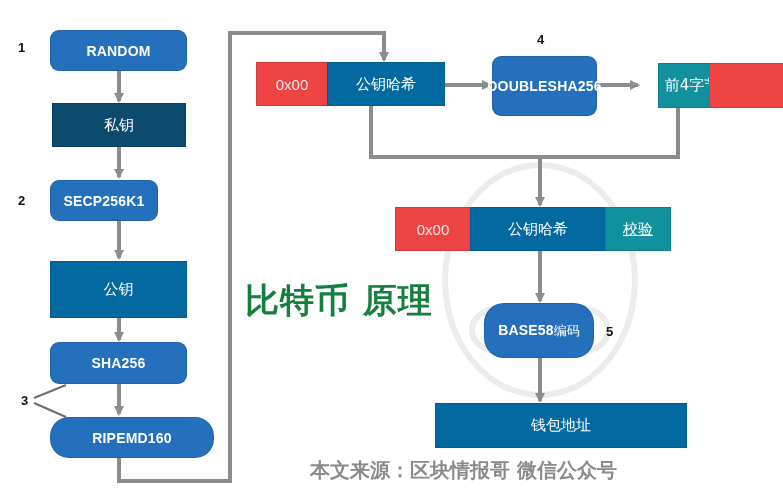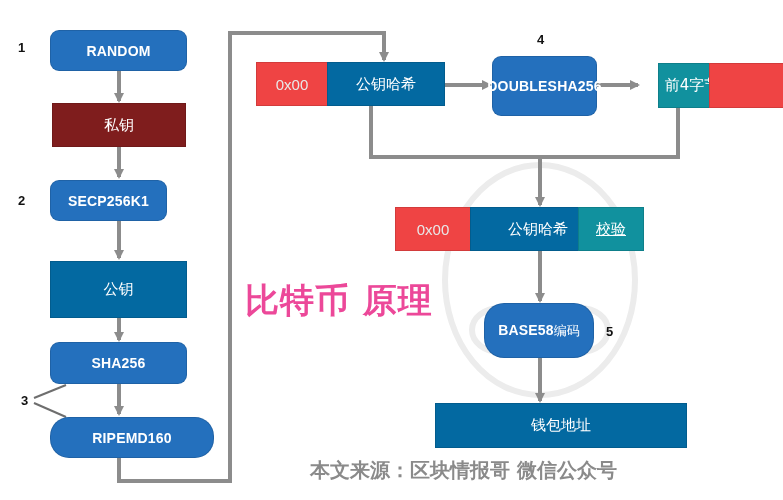--- a/index.html
+++ b/index.html
@@ -3,32 +3,32 @@
 <meta charset="utf-8">
 <style>
   html, body { margin:0; padding:0; background:#ffffff; }
   body { width:783px; height:500px; position:relative; overflow:hidden;
          font-family:"Liberation Sans", "DejaVu Sans", sans-serif; }
   .abs { position:absolute; box-sizing:border-box; }
   .box { display:flex; align-items:center; justify-content:center; text-align:center;
          color:#ffffff; border:1px solid rgba(0,0,0,0.12); }
   .rounded { border-radius:9px; }
   .blue { background:#2470bd; }
-  .brown { background:#7f1d1d; }
+  .brown { background:#0c4a6e; }
   .green { background:#0369a1; }
   .gray { background:#ef4444; }
   .teal { background:#11919e; }
   .lbl-en { font-weight:bold; font-size:14px; letter-spacing:0.2px; }
   .lbl-cn { font-size:15px; font-family:"DejaVu Sans", sans-serif; }
   .lbl-hex { font-size:15px; color:#e8e8e8; }
   .num { font-weight:bold; font-size:13px; color:#111; }
   .two-line { flex-direction:row; line-height:17px; }
   svg.conn { position:absolute; left:0; top:0; }
   .wm-title { font-family:"DejaVu Serif", "Liberation Serif", serif; font-weight:bold;
-              color:#ec4899; font-size:34px; letter-spacing:1px; }
+              color:#15803d; font-size:34px; letter-spacing:1px; }
   .wm-source { font-family:"DejaVu Serif", "Liberation Serif", serif; font-weight:bold;
                color:#8a8a8a; font-size:20px; }
 </style>
 </head>
 <body>
 
 <svg class="conn" width="783" height="500">
   <g fill="none" stroke="#ececec" stroke-width="6">
     <ellipse cx="540" cy="280" rx="95" ry="115"></ellipse>
     <ellipse cx="500" cy="330" rx="28" ry="22"></ellipse>
@@ -67,21 +67,21 @@
 <div class="abs num" style="left:21px;top:393px;">3</div>
 <div class="abs num" style="left:537px;top:32px;">4</div>
 <div class="abs num" style="left:606px;top:324px;">5</div>
 
 <div class="abs box rounded blue lbl-en" style="left:50px;top:30px;width:137px;height:41px;">
   <span>RANDOM</span>
 </div>
 <div class="abs box brown lbl-cn" style="left:52px;top:103px;width:134px;height:44px;">
   <span>私钥</span>
 </div>
-<div class="abs box rounded blue lbl-en" style="left:50px;top:180px;width:117px;height:41px;">
+<div class="abs box rounded blue lbl-en" style="left:50px;top:180px;width:108px;height:41px;">
   <span>SECP256K1</span>
 </div>
 <div class="abs box green lbl-cn" style="left:50px;top:261px;width:137px;height:57px;">
   <span>公钥</span>
 </div>
 <div class="abs box rounded blue lbl-en" style="left:50px;top:342px;width:137px;height:42px;">
   <span>SHA256</span>
 </div>
 <div class="abs box rounded blue lbl-en" style="left:50px;top:417px;width:164px;height:41px;border-radius:19px;">
   <span>RIPEMD160</span>
@@ -102,21 +102,21 @@
   <span>字节</span>
 </div>
 <div class="abs box gray" style="left:709px;top:63px;width:80px;height:45px;"></div>
 
 <div class="abs box gray lbl-hex" style="left:395px;top:207px;width:76px;height:44px;">
   <span>0x00</span>
 </div>
 <div class="abs box green lbl-cn" style="left:470px;top:207px;width:136px;height:44px;">
   <span>公钥哈希</span>
 </div>
-<div class="abs box teal lbl-cn" style="left:578px;top:207px;width:66px;height:44px;text-decoration:underline;">
+<div class="abs box teal lbl-cn" style="left:605px;top:207px;width:66px;height:44px;text-decoration:underline;">
   <span>校验</span>
 </div>
 
 <div class="abs box rounded blue two-line" style="left:484px;top:303px;width:110px;height:55px;border-radius:20px;">
   <span class="lbl-en">BASE58</span>
   <span class="lbl-cn" style="font-size:13px;">编码</span>
 </div>
 
 <div class="abs box green lbl-cn" style="left:435px;top:403px;width:252px;height:45px;">
   <span>钱包地址</span>

